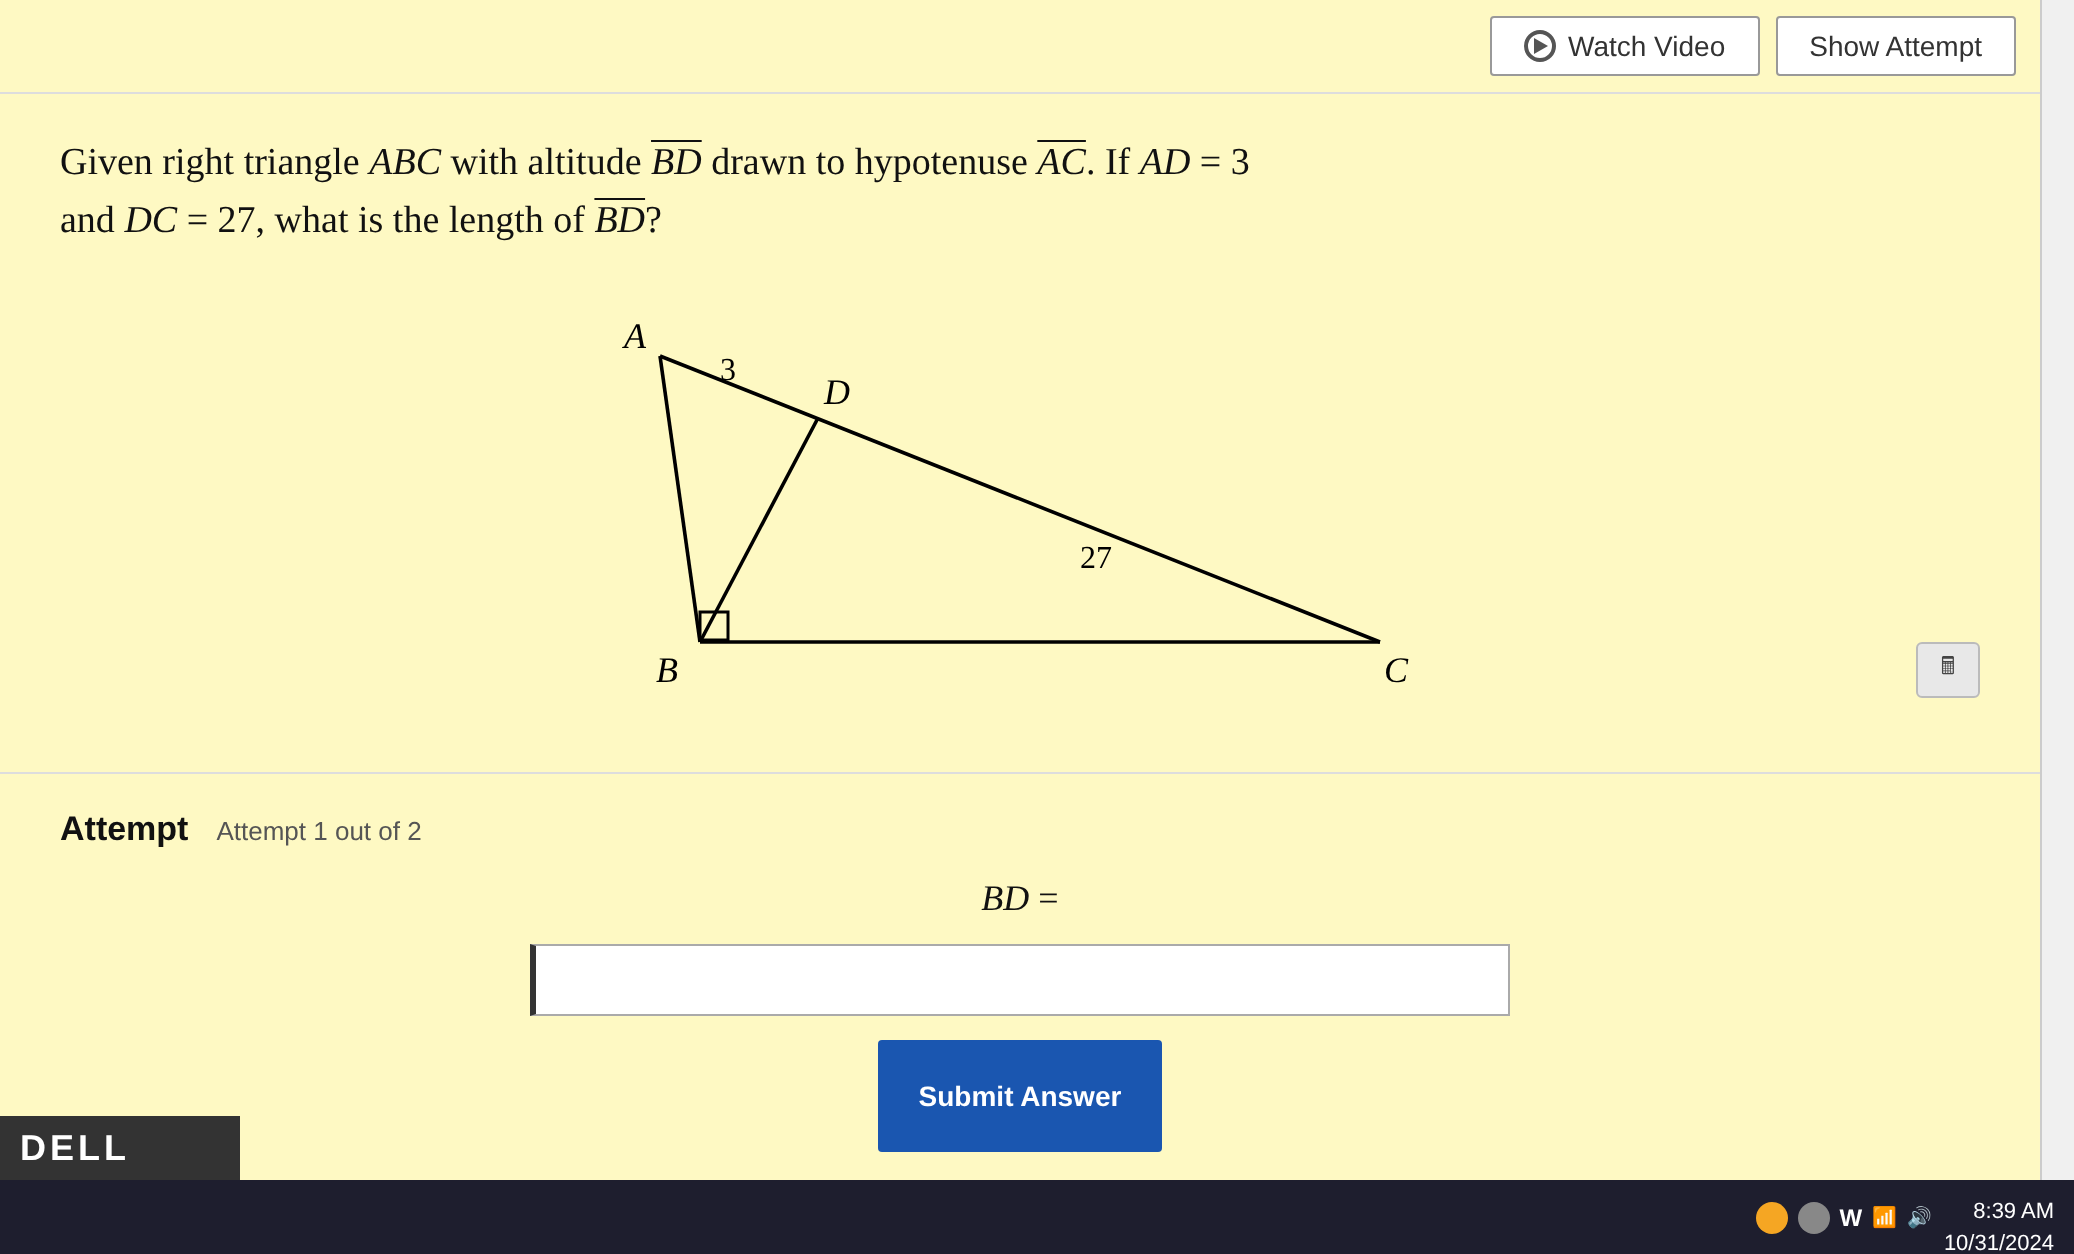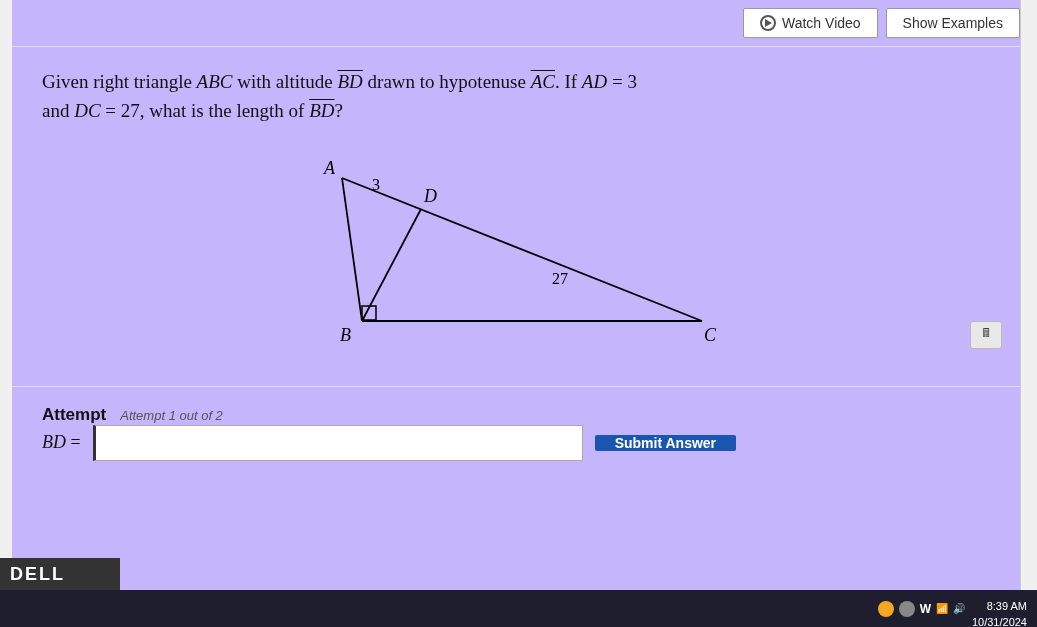--- a/index.html
+++ b/index.html
@@ -6,24 +6,24 @@
     body {
       width: 1037px;
       height: 627px;
       background: #f0f0f0;
       font-family: 'Times New Roman', Times, serif;
       overflow: hidden;
       position: relative;
     }
 
     .main-content {
-      background: #c4b5fd;
+      background: #fef9c3;
       position: absolute;
       top: 0;
-      left: 12px;
+      left: 0;
       width: 1020px;
       height: 624px;
       padding: 0;
     }
 
     .top-bar {
       display: flex;
       justify-content: flex-end;
       align-items: center;
       padding: 8px 12px;
@@ -105,27 +105,28 @@
       font-family: Arial, sans-serif;
       color: #111;
     }
 
     .attempt-label {
       font-size: 13px;
       font-family: Arial, sans-serif;
       color: #555;
       margin-left: 10px;
       font-weight: normal;
-      font-style: italic;
     }
 
     .answer-row {
       display: flex;
       align-items: center;
+      margin-top: 14px;
       gap: 12px;
+      flex-direction: column;
     }
 
     .bd-label {
       font-size: 18px;
       font-family: 'Times New Roman', Times, serif;
       color: #111;
       white-space: nowrap;
     }
 
     .answer-input {
@@ -136,21 +137,21 @@
       font-size: 15px;
       padding: 4px 8px;
       font-family: Arial, sans-serif;
       outline: none;
     }
 
     .submit-btn {
       background: #1a56b0;
       color: white;
       border: none;
-      padding: 0 20px;
+      padding: 20px 20px;
       font-size: 14px;
       font-family: Arial, sans-serif;
       cursor: pointer;
       font-weight: bold;
       border-radius: 2px;
     }
 
     .calc-icon {
       width: 32px;
       height: 28px;
@@ -249,21 +250,21 @@
 <div class="main-content">
 
   <div class="top-bar">
     <button class="watch-video-btn">
       <span class="play-icon">
         <span class="play-triangle"></span>
       </span>
       <span>Watch Video</span>
     </button>
     <button class="show-examples-btn">
-      <span>Show Examples</span>
+      <span>Show Attempt</span>
     </button>
   </div>
 
   <div class="question-area">
     <div class="question-text">
       
       Given right triangle <em>ABC</em> with altitude <span style="text-decoration:overline;"><em>BD</em></span> drawn to hypotenuse <span style="text-decoration:overline;"><em>AC</em></span>. If <em>AD</em> = 3<br>
       and <em>DC</em> = 27, what is the length of <span style="text-decoration:overline;"><em>BD</em></span>?
     </div>
   </div>

